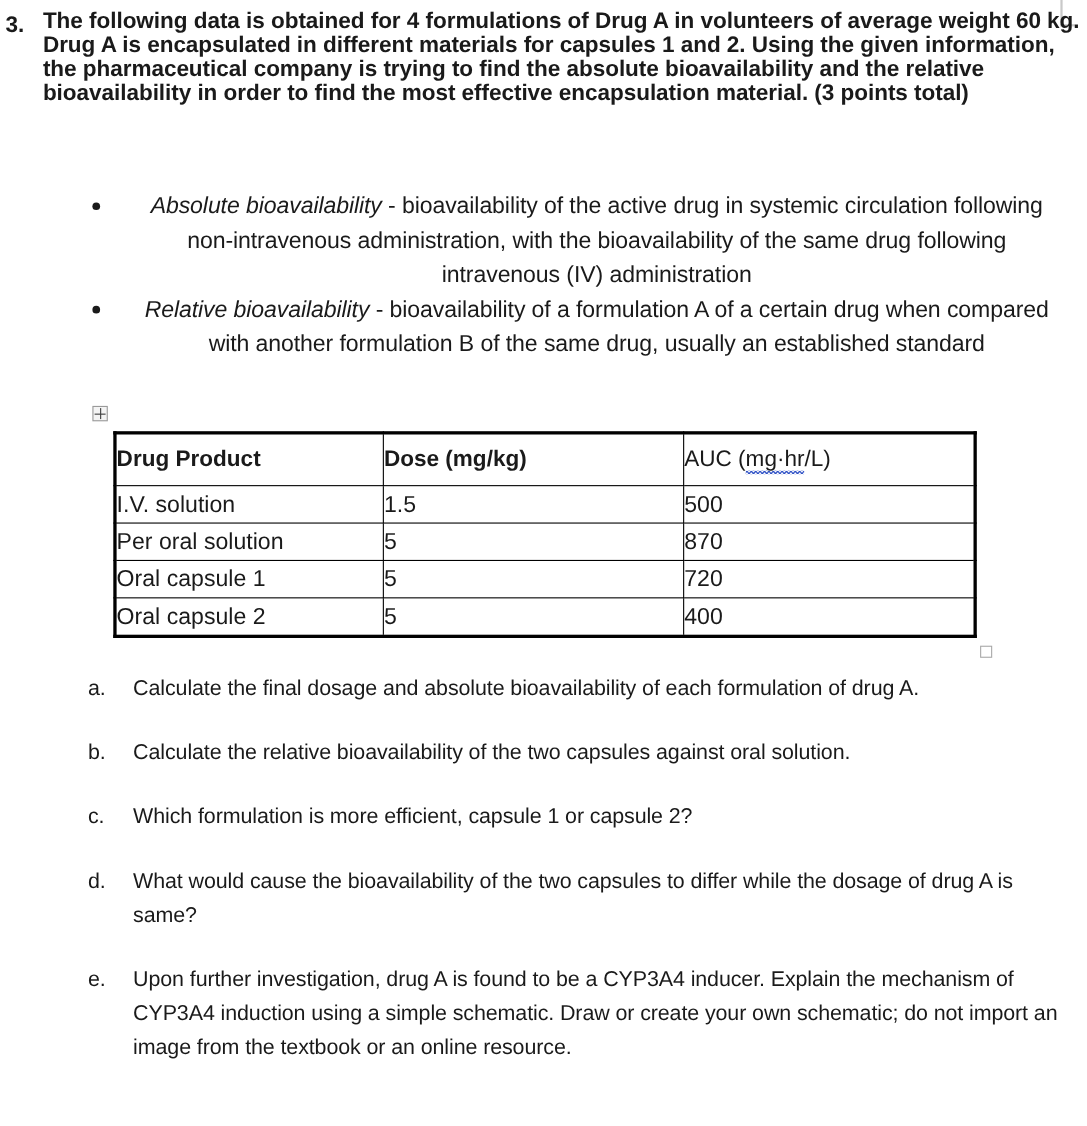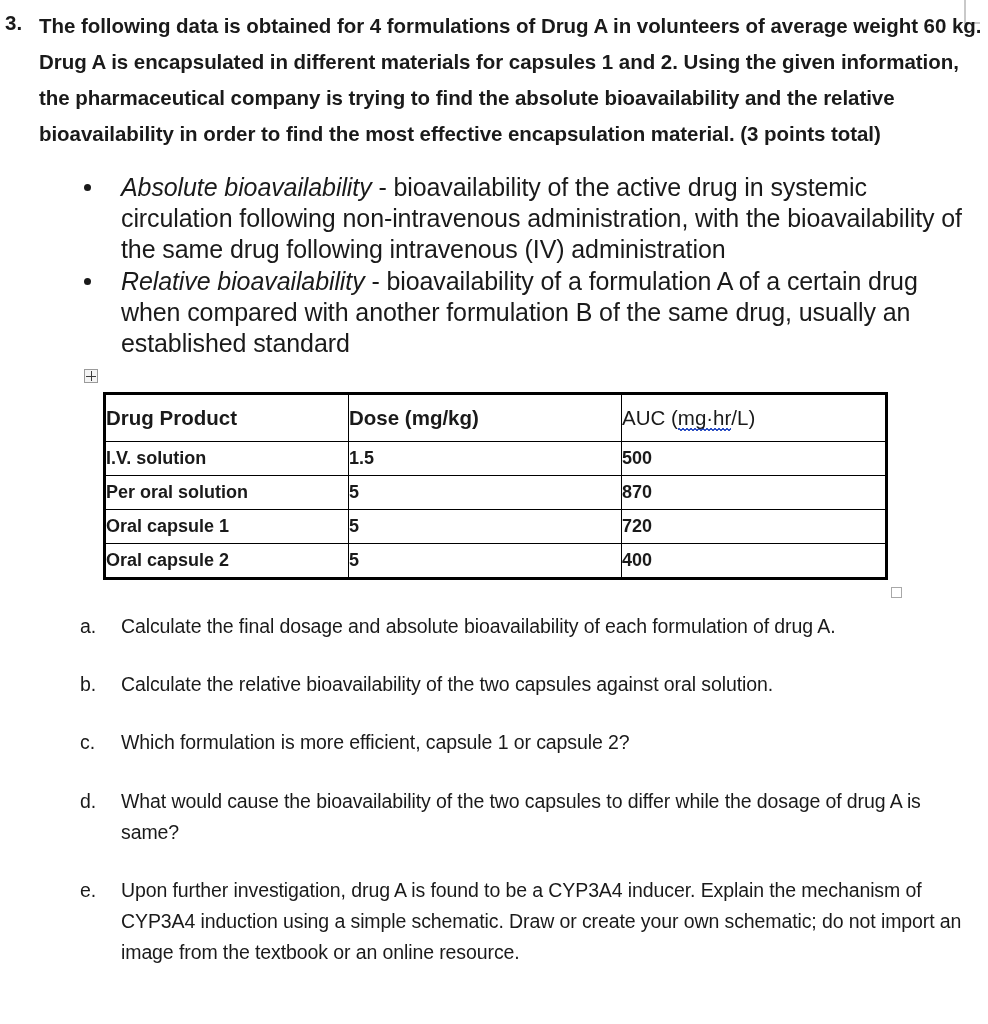--- a/index.html
+++ b/index.html
@@ -53,41 +53,42 @@
     box-sizing: border-box;
     font-weight: bold;
     font-size: 20.5px;
     line-height: 30.5px;
   }
   .q-text {
     flex: 1 1 auto;
     padding-right: 6px;
     font-weight: bold;
     font-size: 20.5px;
-    line-height: 36px;
+    line-height: 22px;
     letter-spacing: -0.05px;
   }
 
   
   .bullets {
     position: absolute;
     top: 172px;
     left: 0px;
     width: 988px;
     list-style: none;
     margin: 0;
     padding: 0;
   }
   .bullet-item {
     position: relative;
     padding-left: 121px;
     padding-right: 24px;
-    font-size: 25px;
+    font-size: 21px;
     line-height: 31.2px;
     letter-spacing: -0.1px;
+    text-align: center;
   }
   .bullet-item .dot {
     position: absolute;
     left: 84px;
     top: 12px;
     width: 7px;
     height: 7px;
     background: #1a1a1a;
     border-radius: 50%;
   }
@@ -160,22 +161,22 @@
     height: 46px;
     font-size: 20.5px;
     font-weight: bold;
   }
   table.data-table thead th.auc {
     font-weight: normal;
     font-size: 20.5px;
   }
   table.data-table tbody td {
     height: 33px;
-    font-size: 18px;
-    font-weight: bold;
+    font-size: 21px;
+    font-weight: normal;
   }
   .spellcheck {
     border-bottom: 2px solid transparent;
     background-image:
       linear-gradient(45deg, transparent 42%, #2b4ec4 42%, #2b4ec4 58%, transparent 58%),
       linear-gradient(-45deg, transparent 42%, #2b4ec4 42%, #2b4ec4 58%, transparent 58%);
     background-size: 4px 3px;
     background-repeat: repeat-x;
     background-position: 0 100%, 2px 100%;
     padding-bottom: 2px;

